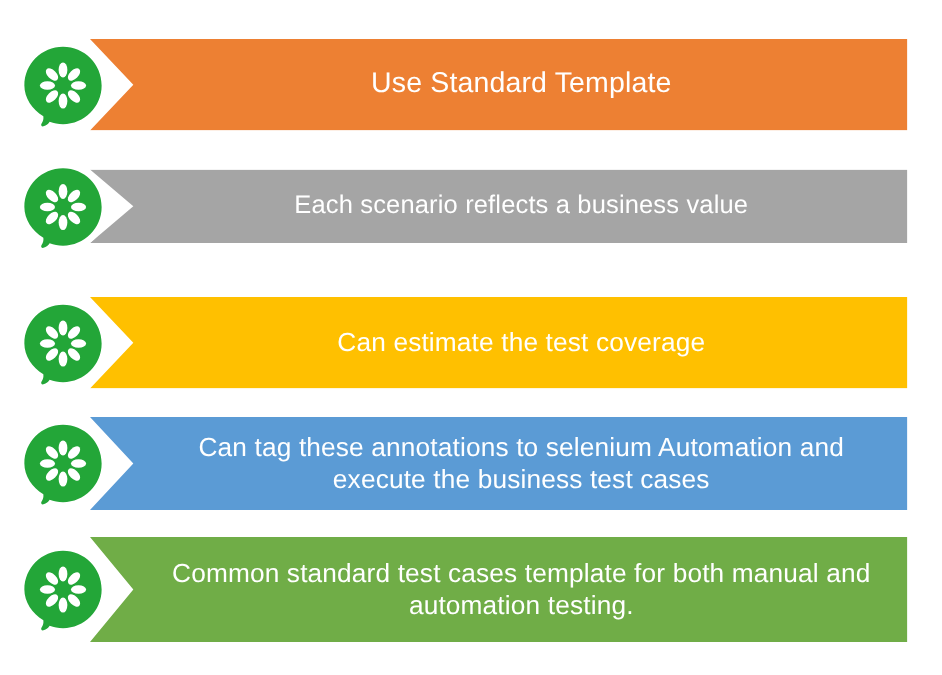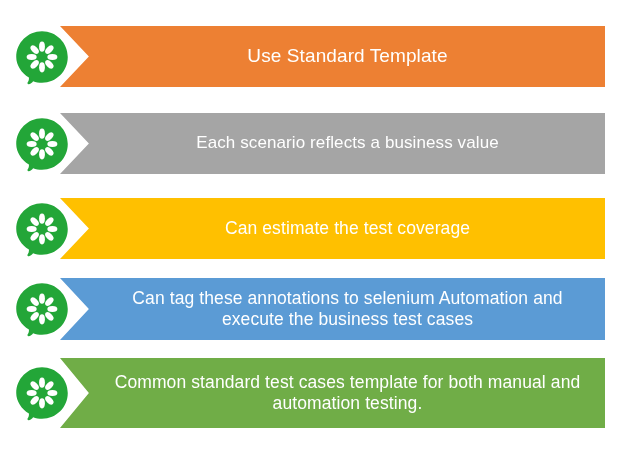--- a/index.html
+++ b/index.html
@@ -106,21 +106,21 @@
           <ellipse cx="68.5" cy="50" rx="9.0" ry="5.2"></ellipse>
           <ellipse cx="63.1" cy="63.1" rx="5.2" ry="9.0" transform="rotate(-45 63.1 63.1)"></ellipse>
           <ellipse cx="50" cy="68.5" rx="5.2" ry="9.0"></ellipse>
           <ellipse cx="36.9" cy="63.1" rx="5.2" ry="9.0" transform="rotate(45 36.9 63.1)"></ellipse>
           <ellipse cx="31.5" cy="50" rx="9.0" ry="5.2"></ellipse>
           <ellipse cx="36.9" cy="36.9" rx="5.2" ry="9.0" transform="rotate(-45 36.9 36.9)"></ellipse>
         </g>
       </svg>
     </div>
   </div>
-    <div class="row" style="top: 113px; height: 61px;">
+    <div class="row" style="top: 113px; height: 49px;">
     <div class="banner" style="background: rgb(165, 165, 165);">
       <div class="banner-text" style="font-size: 17px;">Each scenario reflects a business value</div>
     </div>
     <div class="badge-halo"></div>
     <div class="badge">
       <svg viewBox="0 0 100 100" xmlns="http://www.w3.org/2000/svg" aria-hidden="true">
 
         <path class="cuke-body" d="M50 4 C75.4 4 96 24.6 96 50 C96 75.4 75.4 96 50 96
                  C44.4 96 39.0 95.0 34.1 93.2
                  L34.1 93.2 C32.6 95.6 30.2 97.6 26.8 98.6

